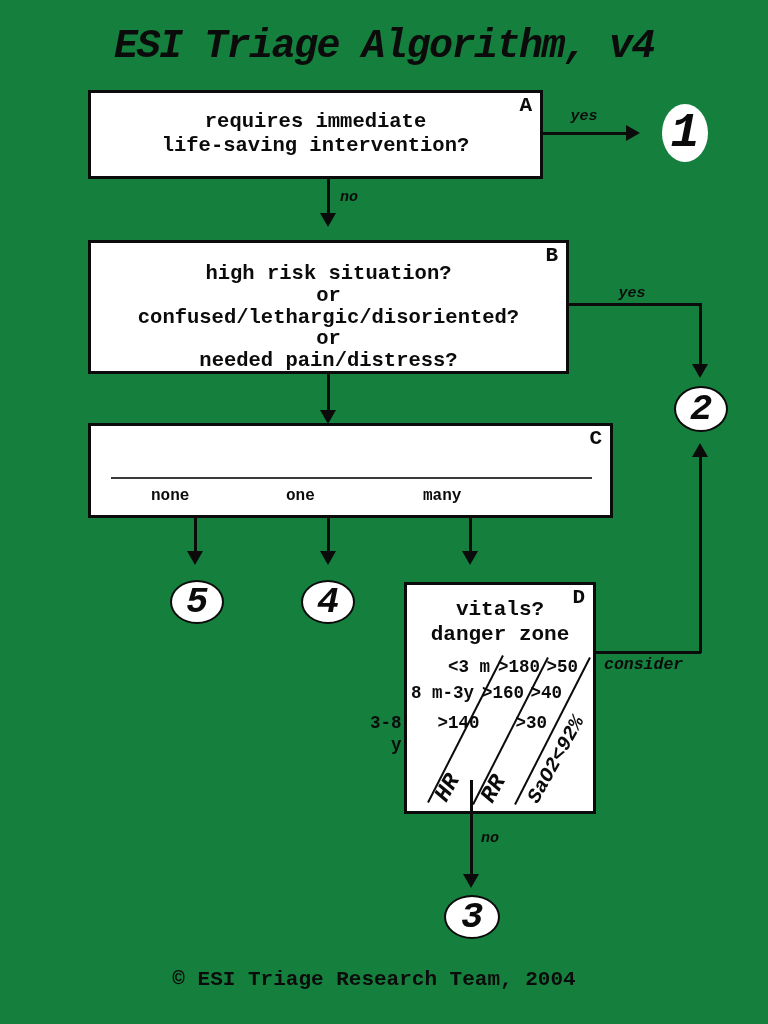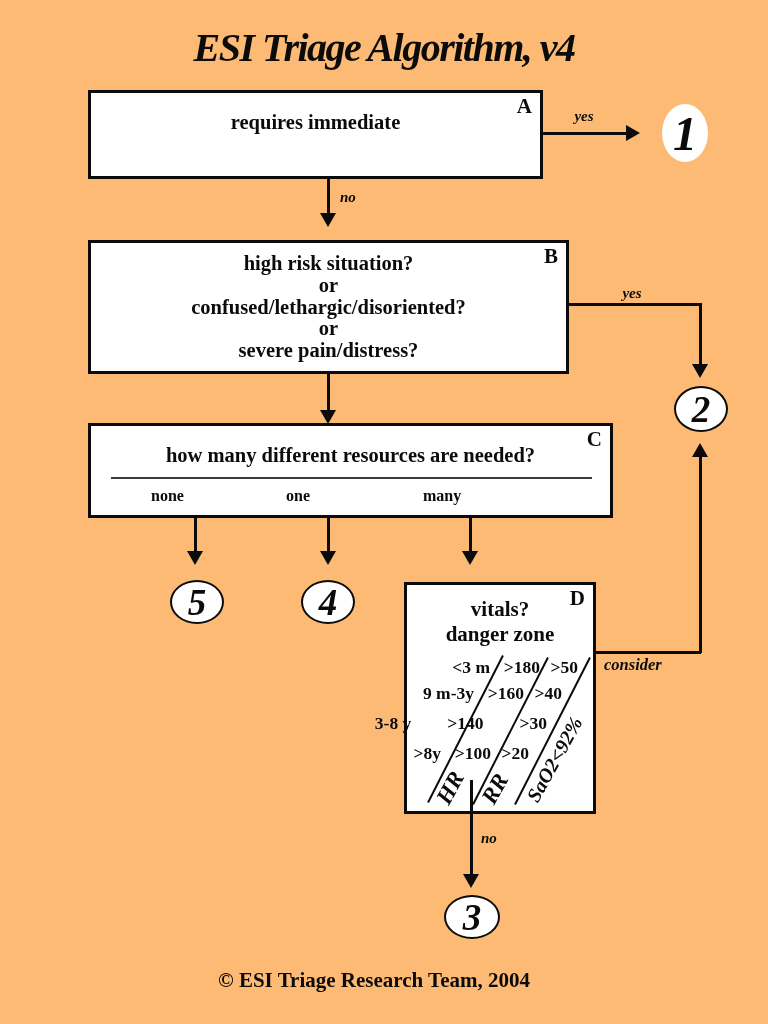--- a/index.html
+++ b/index.html
@@ -1,33 +1,33 @@
 <!DOCTYPE html>
 <html><head>
 <meta charset="utf-8">
 <style>
   html,body{margin:0;padding:0;background:#fff;}
   .page{
-    position:relative;width:768px;height:1024px;background:#fdba74;
-    font-family:Liberation Serif, serif;color:#0b0b0b;overflow:hidden;
+    position:relative;width:768px;height:1024px;background:#15803d;
+    font-family:Liberation Mono, monospace;color:#0b0b0b;overflow:hidden;
   }
   .abs{position:absolute;}
   
   .title{
     left:0;top:24px;width:768px;text-align:center;
     font-size:40px;font-weight:bold;font-style:italic;letter-spacing:-1.5px;
   }
   
   .dbox{border:3px solid #0b0b0b;background:#fff;box-sizing:border-box;text-align:center;}
   .dbox .corner{position:absolute;top:1px;right:8px;font-size:21px;font-weight:bold;}
   .qtext{font-size:20.5px;font-weight:bold;}
   #boxA{left:88px;top:90px;width:455px;height:89px;}
   #boxA .qtext{padding-top:17px;line-height:24px;}
   #boxB{left:88px;top:240px;width:481px;height:134px;}
-  #boxB .qtext{padding-top:10px;line-height:21.8px;}
+  #boxB .qtext{padding-top:20px;line-height:21.8px;}
   #boxC{left:88px;top:423px;width:525px;height:95px;}
   #boxC .qtext{padding-top:18px;line-height:22px;}
   #boxC .divider{position:absolute;left:20px;right:18px;top:51px;height:2px;background:#3a3a3a;}
   .copt{position:absolute;top:61px;width:95px;text-align:left;font-size:16px;font-weight:bold;}
   #boxD{left:404px;top:582px;width:192px;height:232px;}
   #boxD .qtext{padding-top:12px;line-height:25px;font-size:21px;}
   
   .hline{height:2.5px;background:#0b0b0b;}
   .vline{width:2.5px;background:#0b0b0b;}
   .ah-down{width:0;height:0;border-left:8px solid transparent;border-right:8px solid transparent;border-top:14px solid #0b0b0b;}
@@ -57,55 +57,55 @@
 <body>
 
 <div class="page">
 
   <div class="abs title">ESI Triage Algorithm, v4</div>
 
   <div class="abs dbox" id="boxA">
     <span class="corner">A</span>
     <div class="qtext">
       <div>requires immediate</div>
+      <div>life-saving intervention?</div>
     </div>
   </div>
 
   <div class="abs hline" style="left:543px;top:132px;width:85px;"></div>
   <div class="abs ah-right" style="left:626px;top:125px;"></div>
   <div class="abs elabel" style="left:560px;top:108px;width:48px;text-align:center;">yes</div>
   <div class="abs circle" id="c1">1</div>
 
   <div class="abs vline" style="left:327px;top:179px;height:35px;"></div>
   <div class="abs ah-down" style="left:320px;top:213px;"></div>
   <div class="abs elabel" style="left:340px;top:189px;">no</div>
 
   <div class="abs dbox" id="boxB">
     <span class="corner">B</span>
     <div class="qtext">
       <div>high risk situation?</div>
       <div>or</div>
       <div>confused/lethargic/disoriented?</div>
       <div>or</div>
-      <div>severe pain/distress?</div>
+      <div>needed pain/distress?</div>
     </div>
   </div>
 
   <div class="abs hline" style="left:569px;top:303px;width:133px;"></div>
   <div class="abs vline" style="left:699px;top:303px;height:62px;"></div>
   <div class="abs ah-down" style="left:692px;top:364px;"></div>
   <div class="abs elabel" style="left:608px;top:285px;width:48px;text-align:center;">yes</div>
   <div class="abs circle" id="c2">2</div>
 
   <div class="abs vline" style="left:327px;top:374px;height:37px;"></div>
   <div class="abs ah-down" style="left:320px;top:410px;"></div>
 
   <div class="abs dbox" id="boxC">
     <span class="corner">C</span>
-    <div class="qtext">how many different resources are needed?</div>
     <div class="divider"></div>
     <div class="copt" style="left:60px;">none</div>
     <div class="copt" style="left:195px;">one</div>
     <div class="copt" style="left:332px;">many</div>
   </div>
 
   <div class="abs vline" style="left:194px;top:518px;height:34px;"></div>
   <div class="abs ah-down" style="left:187px;top:551px;"></div>
   <div class="abs vline" style="left:327px;top:518px;height:34px;"></div>
   <div class="abs ah-down" style="left:320px;top:551px;"></div>
@@ -122,33 +122,28 @@
       <div>danger zone</div>
     </div>
   </div>
 
   <div class="dz-row" style="left:400px;top:656px;right:auto;width:178px;">
     <span class="age">&lt;3 m</span>
     <span class="v1">&gt;180</span>
     <span class="v2">&gt;50</span>
   </div>
   <div class="dz-row" style="left:384px;top:682px;width:178px;">
-    <span class="age">9 m-3y</span>
+    <span class="age">8 m-3y</span>
     <span class="v1">&gt;160</span>
     <span class="v2">&gt;40</span>
   </div>
   <div class="dz-row" style="left:369px;top:712px;width:178px;gap:36px;">
     <span class="age">3-8 y</span>
     <span class="v1">&gt;140</span>
     <span class="v2">&gt;30</span>
-  </div>
-  <div class="dz-row" style="left:351px;top:742px;width:178px;">
-    <span class="age">&gt;8y</span>
-    <span class="v1">&gt;100</span>
-    <span class="v2">&gt;20</span>
   </div>
   <div class="diag" style="left:383px;top:728px;"></div>
   <div class="diag" style="left:428px;top:730px;"></div>
   <div class="diag" style="left:470px;top:730px;"></div>
   <div class="dzlab" style="left:434px;top:775px;font-size:23px;">HR</div>
   <div class="dzlab" style="left:480px;top:776px;font-size:23px;">RR</div>
   <div class="dzlab" style="left:508px;top:748px;font-size:20px;">SaO2&lt;92%</div>
 
   <div class="abs hline" style="left:596px;top:651px;width:105px;"></div>
   <div class="abs vline" style="left:699px;top:456px;height:197px;"></div>

